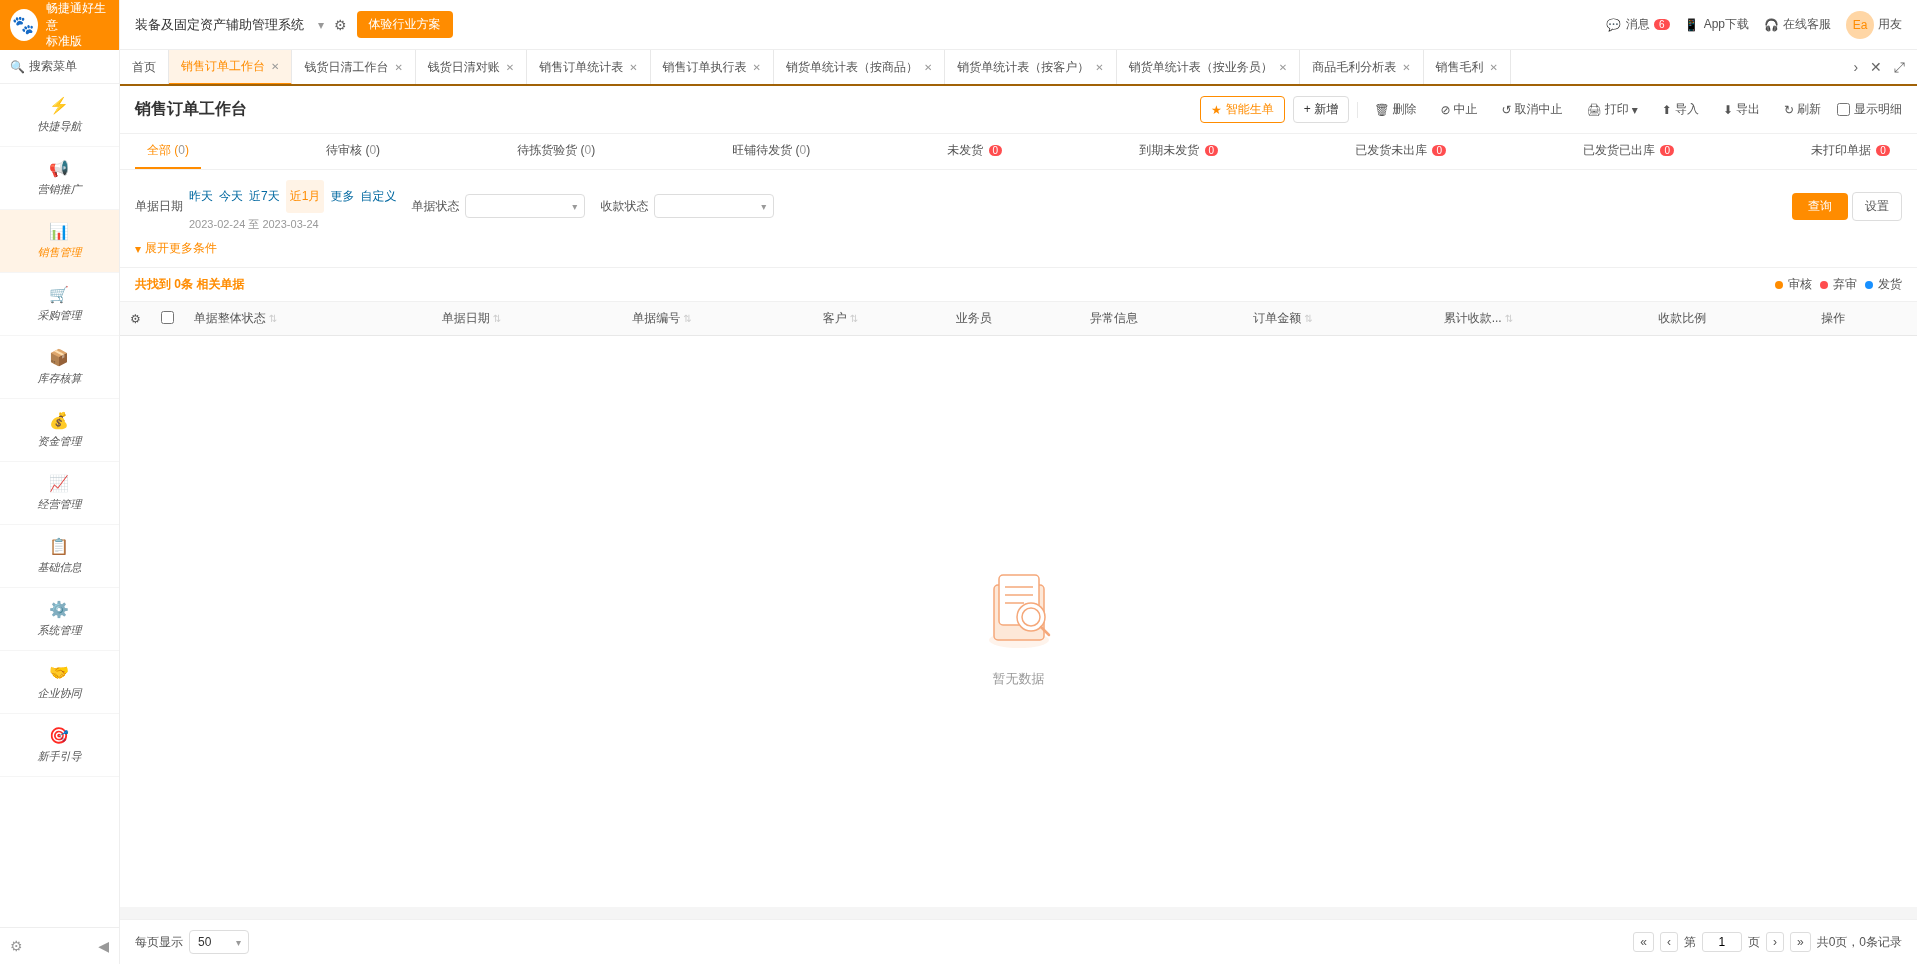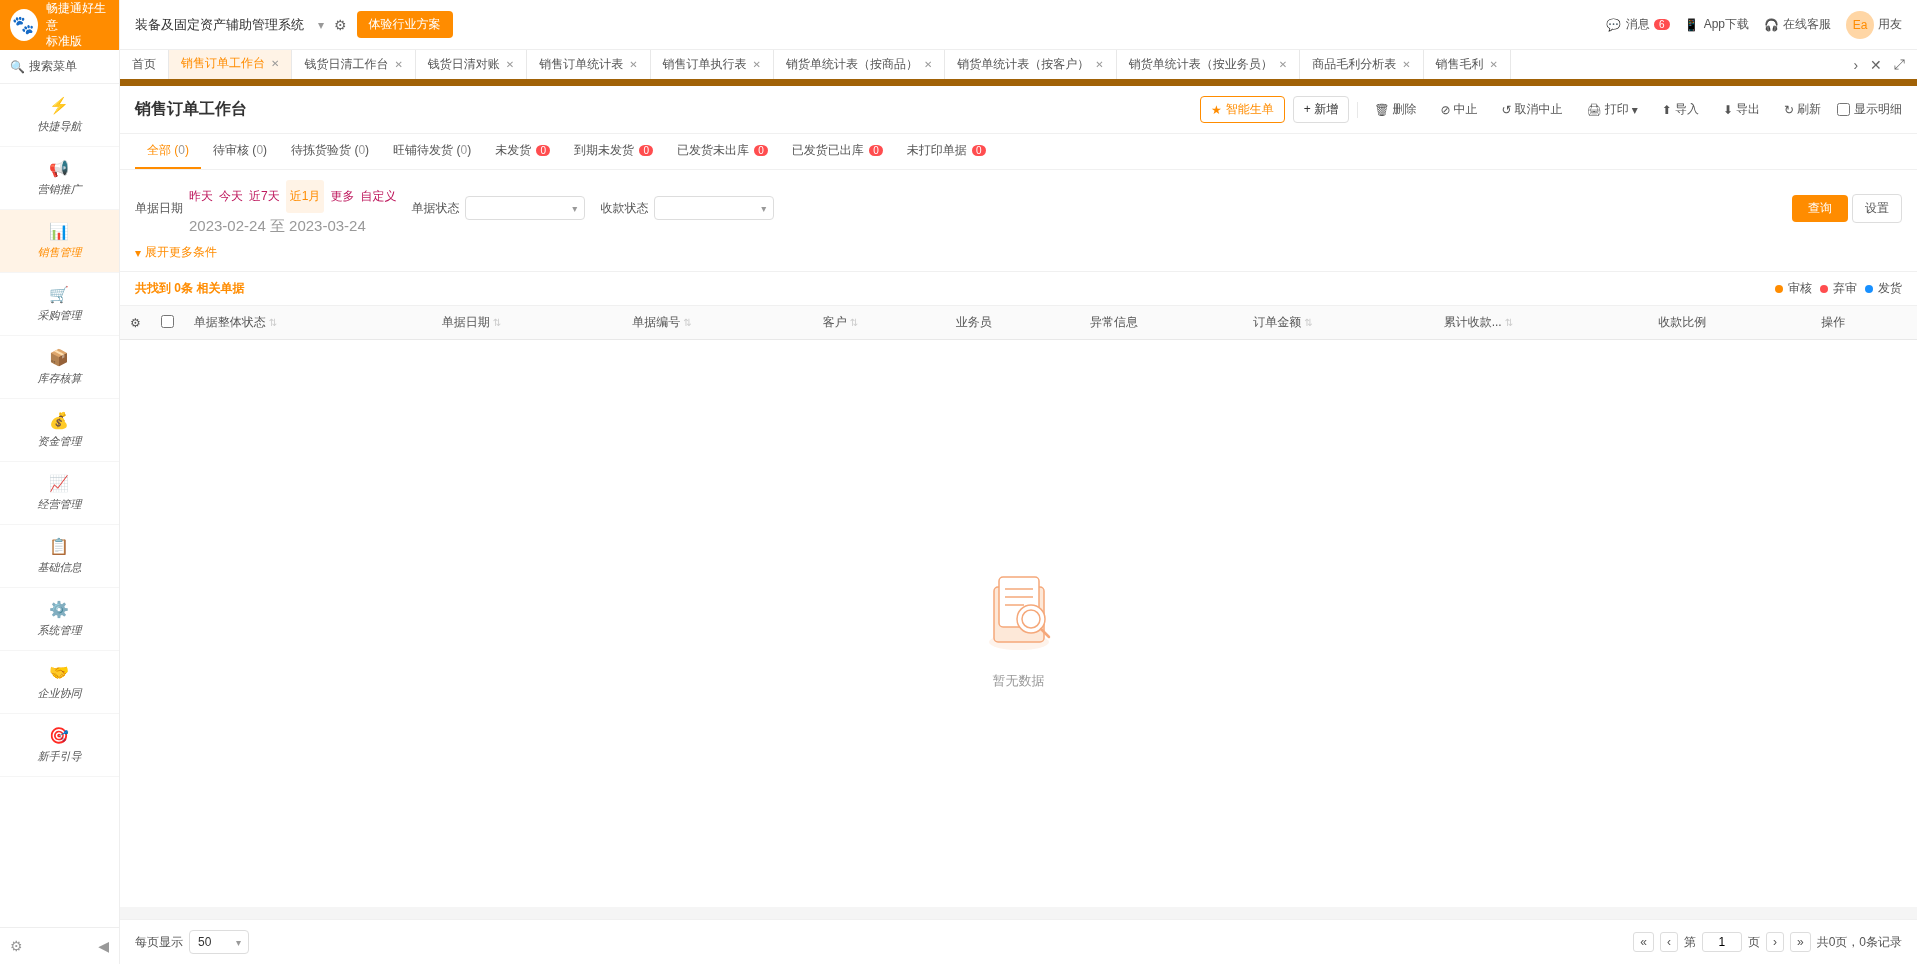--- a/index.html
+++ b/index.html
@@ -27,56 +27,56 @@
     .system-title { font-size: 13px; color: #333; }
     .system-title-dropdown { cursor: pointer; color: #999; margin-left: 4px; }
     .settings-btn { cursor: pointer; color: #666; font-size: 14px; }
     .experience-btn { background: #ff8c00; color: #fff; border: none; border-radius: 4px; padding: 5px 12px; cursor: pointer; font-size: 12px; }
     .top-header-right { display: flex; align-items: center; gap: 15px; }
     .header-action { display: flex; align-items: center; gap: 4px; cursor: pointer; color: #555; font-size: 12px; }
     .badge { background: #ff4d4f; color: #fff; border-radius: 10px; padding: 0 5px; font-size: 10px; min-width: 16px; text-align: center; }
     .user-avatar { width: 28px; height: 28px; background: #ffd6a5; border-radius: 50%; display: flex; align-items: center; justify-content: center; font-size: 12px; color: #ff8c00; }
 
     
-    .tab-bar { height: 36px; background: #fff; display: flex; align-items: center; border-bottom: 7px solid #a16207; flex-shrink: 0; overflow: hidden; }
+    .tab-bar { height: 36px; background: #fff; display: flex; align-items: center; border-bottom: 2px solid #a16207; flex-shrink: 0; overflow: hidden; }
     .tab-item { height: 36px; padding: 0 12px; display: flex; align-items: center; gap: 6px; cursor: pointer; white-space: nowrap; font-size: 12px; color: #555; border-right: 1px solid #e8e8e8; flex-shrink: 0; }
     .tab-item.active { background: #fff3e6; color: #ff8c00; border-bottom: 2px solid #ff8c00; }
     .tab-item.home { background: #fff; }
     .tab-close { font-size: 10px; color: #999; cursor: pointer; }
     .tab-controls { display: flex; align-items: center; margin-left: auto; padding: 0 8px; gap: 4px; }
     .tab-ctrl-btn { cursor: pointer; color: #666; font-size: 14px; padding: 2px 4px; }
 
     
     .workbench { flex: 1; display: flex; flex-direction: column; background: #fff; margin: 0; }
 
     
     .wb-header { padding: 10px 15px; display: flex; align-items: center; justify-content: space-between; border-bottom: 1px solid #f0f0f0; flex-shrink: 0; }
     .wb-title { font-size: 16px; font-weight: bold; color: #333; }
     .wb-actions { display: flex; align-items: center; gap: 8px; }
     .btn-smart { background: #fff; border: 1px solid #ff8c00; color: #ff8c00; border-radius: 4px; padding: 4px 10px; cursor: pointer; font-size: 12px; display: flex; align-items: center; gap: 4px; }
     .btn-new { background: #fff; border: 1px solid #ddd; color: #333; border-radius: 4px; padding: 4px 10px; cursor: pointer; font-size: 12px; display: flex; align-items: center; gap: 4px; }
     .btn-action { background: #fff; border: none; color: #555; padding: 4px 8px; cursor: pointer; font-size: 12px; display: flex; align-items: center; gap: 3px; }
     .checkbox-label { display: flex; align-items: center; gap: 4px; font-size: 12px; color: #555; cursor: pointer; }
 
     
-    .sub-tabs { display: flex; align-items: center; padding: 0 15px; border-bottom: 1px solid #f0f0f0; flex-shrink: 0; background: #fff; }
+    .sub-tabs { display: flex; align-items: center; padding: 0 15px; border-bottom: 1px solid #f0f0f0; flex-shrink: 0; background: #fff; justify-content: space-between; }
     .sub-tab { padding: 8px 12px; cursor: pointer; font-size: 12px; color: #555; border-bottom: 2px solid transparent; white-space: nowrap; }
     .sub-tab.active { color: #ff8c00; border-bottom: 2px solid #ff8c00; }
     .sub-tab .count-badge { background: #ff4d4f; color: #fff; border-radius: 10px; padding: 0 4px; font-size: 10px; margin-left: 2px; }
     .sub-tab .count-zero { color: #999; }
 
     
     .filter-area { padding: 10px 15px; background: #fff; border-bottom: 1px solid #f0f0f0; flex-shrink: 0; }
     .filter-row { display: flex; align-items: center; gap: 15px; flex-wrap: wrap; }
     .filter-item { display: flex; align-items: center; gap: 6px; }
     .filter-label { color: #555; white-space: nowrap; font-size: 12px; }
     .filter-date-shortcuts { display: flex; gap: 6px; align-items: center; }
-    .date-shortcut { color: #be185d; cursor: pointer; font-size: 12px; }
+    .date-shortcut { color: #0369a1; cursor: pointer; font-size: 12px; }
     .date-shortcut.active { color: #ff8c00; background: #fff3e6; padding: 8px 4px; border-radius: 3px; }
-    .date-range { color: #999; font-size: 15px; margin-top: 2px; }
+    .date-range { color: #999; font-size: 11px; margin-top: 2px; }
     .filter-select { border: 1px solid #ddd; border-radius: 4px; padding: 4px 24px 4px 8px; color: #333; background: #fff; cursor: pointer; font-size: 12px; min-width: 120px; appearance: none; -webkit-appearance: none; position: relative; }
     .select-wrapper { position: relative; display: inline-block; }
     .select-wrapper::after { content: '▾'; position: absolute; right: 8px; top: 50%; transform: translateY(-50%); color: #999; pointer-events: none; font-size: 10px; }
     .expand-more { color: #ff8c00; cursor: pointer; font-size: 12px; display: flex; align-items: center; gap: 4px; }
     .btn-query { background: #ff8c00; color: #fff; border: none; border-radius: 4px; padding: 5px 16px; cursor: pointer; font-size: 12px; }
     .btn-set { background: #fff; border: 1px solid #ddd; color: #555; border-radius: 4px; padding: 5px 12px; cursor: pointer; font-size: 12px; }
 
     
     .result-bar { padding: 8px 15px; background: #fff; display: flex; align-items: center; justify-content: space-between; border-bottom: 1px solid #f0f0f0; flex-shrink: 0; }
     .result-count { font-size: 12px; color: #555; }

